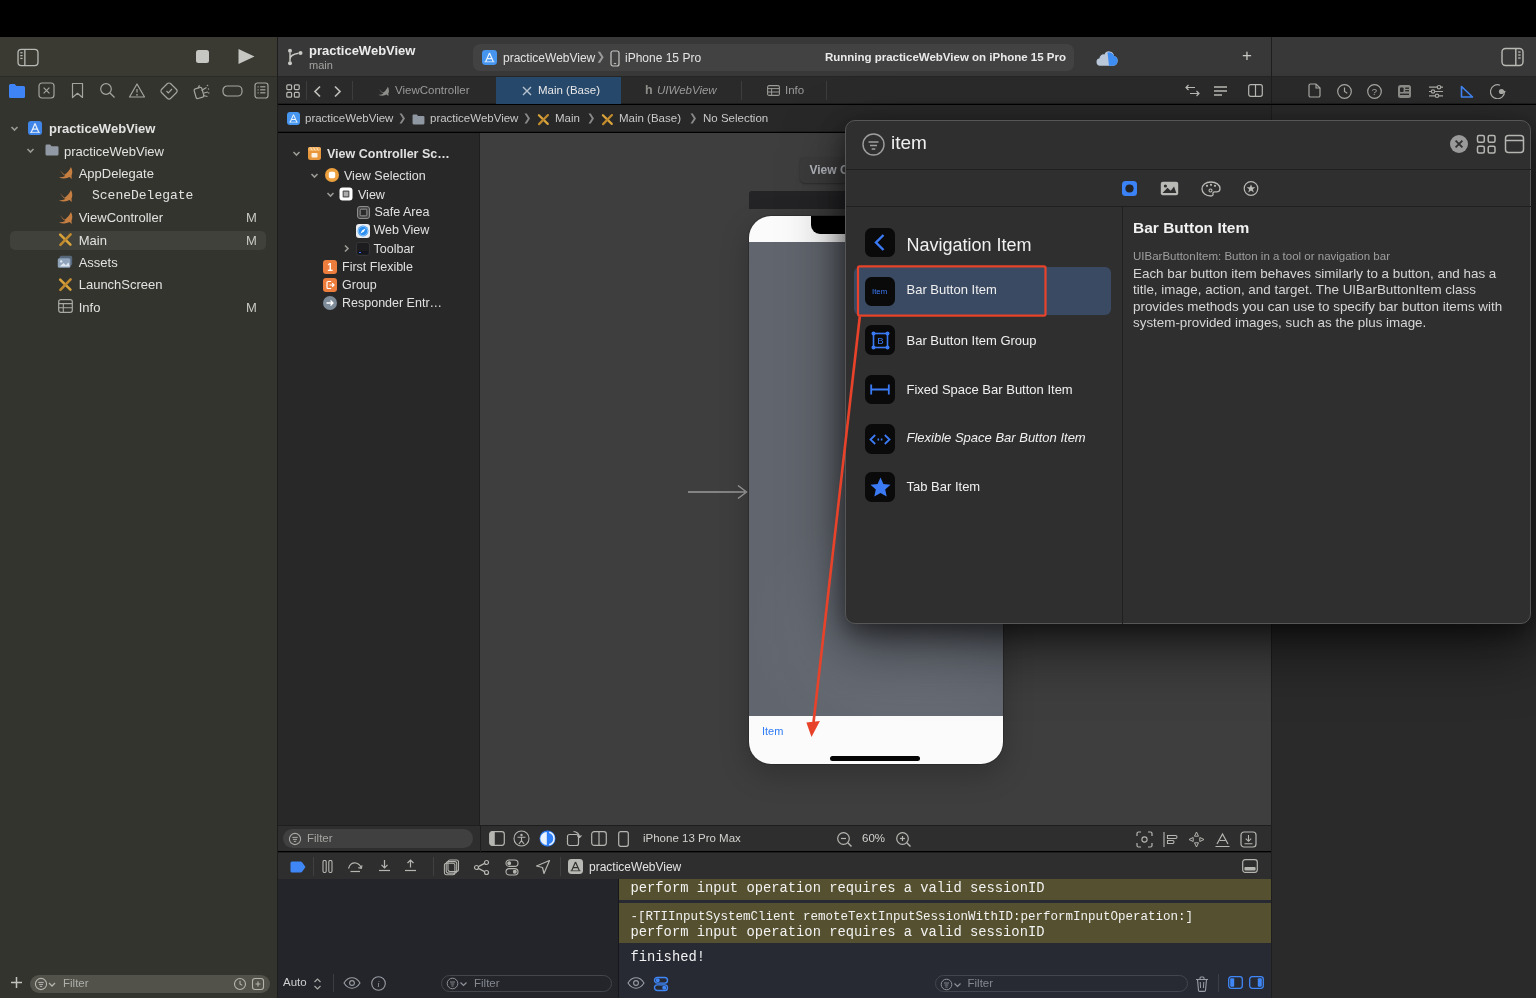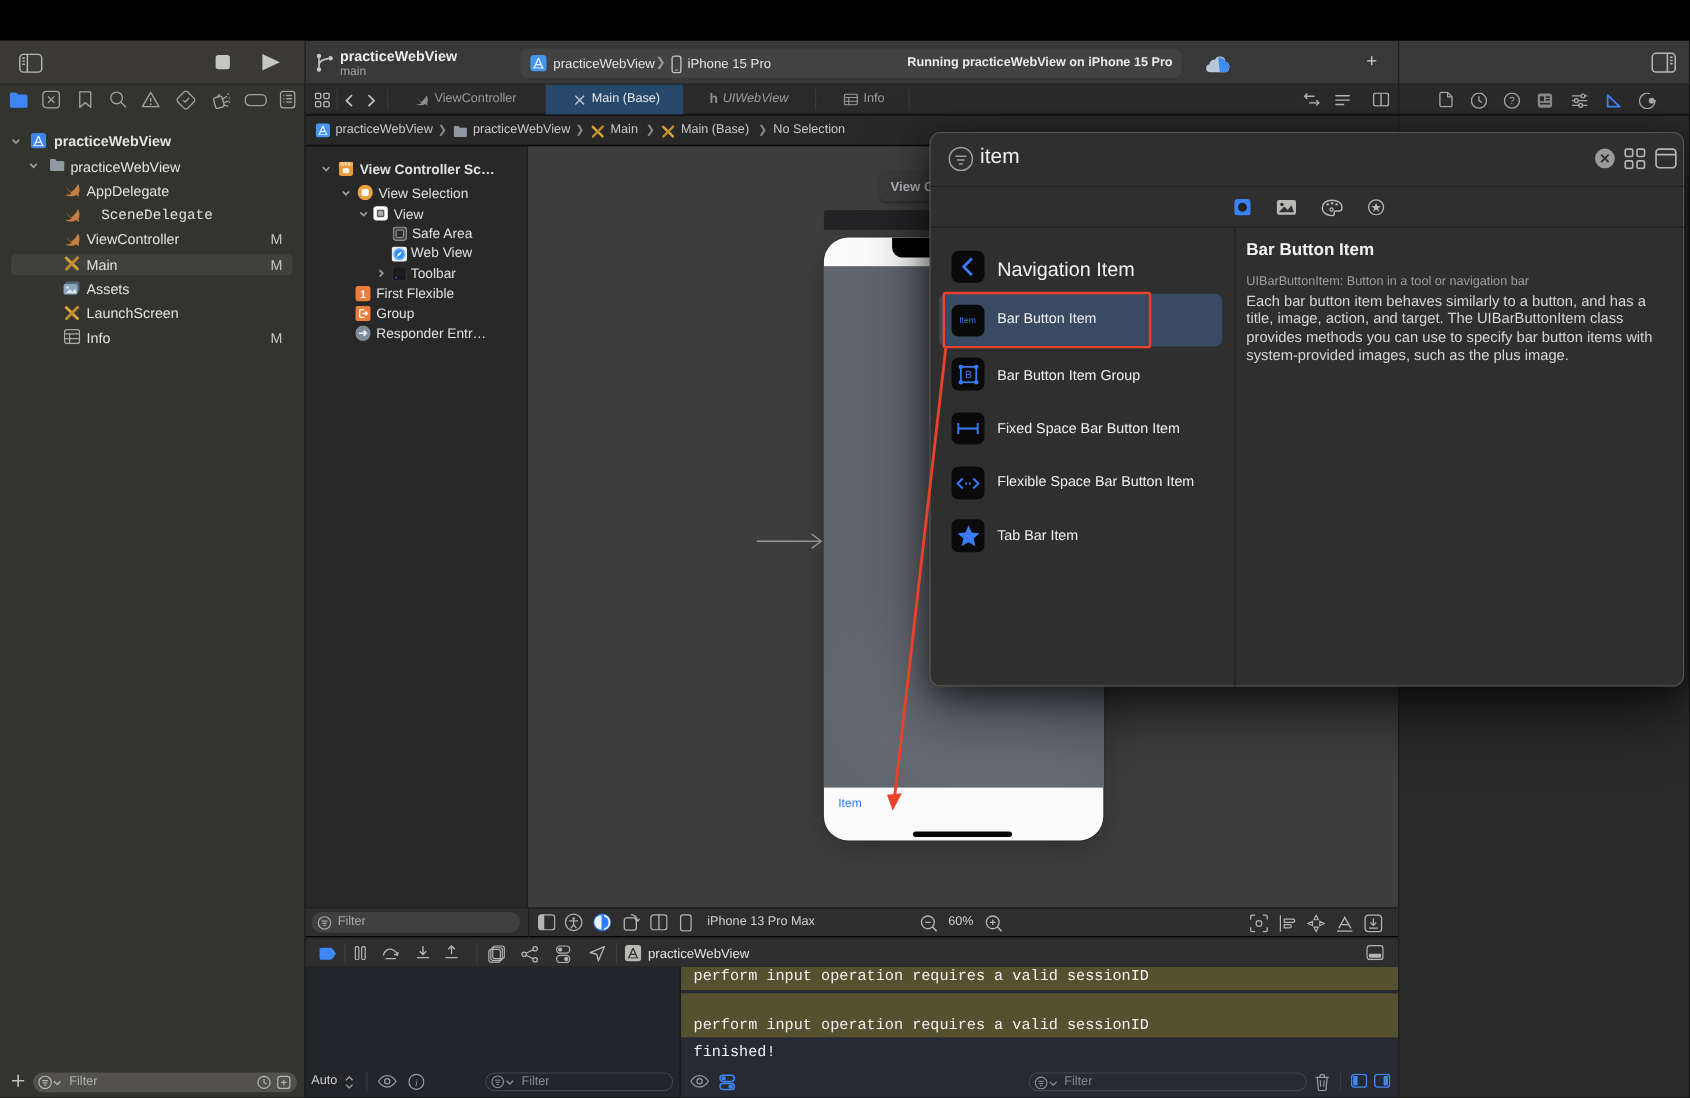--- a/index.html
+++ b/index.html
@@ -506,20 +506,21 @@
           <path d="M4 5 h5 M4.7 7 h3.6 M5.4 9 h2.2" stroke="#8f929a" stroke-width="0.9"></path>
           <path d="M14.5 5.5 l3 3 3-3" stroke="#8f929a" stroke-width="1.2" fill="none"></path>
         </svg>
       <span style="position:absolute;left:32px;top:1.5px;font-size:11.5px;color:#85888f;">Filter</span>
     </div>
   </div>
   <div class="abs" id="console-pane" style="left:618px;top:879px;width:653px;height:119px;background:#272a33;border-left:1px solid #17181c;font-family:'Liberation Mono',monospace;font-size:13.8px;color:#f2f2f2;">
     <div class="abs" style="left:0;top:0;width:653px;height:21px;background:#55502f;"></div>
     <div class="abs" style="left:0;top:24px;width:653px;height:39.5px;background:#55502f;"></div>
     <span class="abs" style="left:11.5px;top:1.5px;">perform input operation requires a valid sessionID</span>
+    <span class="abs" style="left:11.5px;top:30.5px;font-size:12.5px;">-[RTIInputSystemClient remoteTextInputSessionWithID:performInputOperation:]</span>
     <span class="abs" style="left:11.5px;top:46px;">perform input operation requires a valid sessionID</span>
     <span class="abs" style="left:11.5px;top:71px;">finished!</span>
     <svg class="abs" style="left:8px;top:98px;" width="18" height="12" viewBox="0 0 18 12">
         <path d="M1 6 C3.5 2 6 0.8 9 0.8 C12 0.8 14.5 2 17 6 C14.5 10 12 11.2 9 11.2 C6 11.2 3.5 10 1 6 Z" stroke="#9a9da4" stroke-width="1.1" fill="none"></path>
         <circle cx="9" cy="6" r="2.4" stroke="#9a9da4" stroke-width="1.1" fill="none"></circle>
       </svg>
     <svg class="abs" style="left:34px;top:96.5px;" width="16" height="16" viewBox="0 0 16 16">
         <g stroke="#3f86f7" stroke-width="1.4" fill="none">
           <rect x="1.5" y="1.5" width="13" height="5.6" rx="2.8"></rect>
           <rect x="1.5" y="8.9" width="13" height="5.6" rx="2.8"></rect>
@@ -673,21 +674,21 @@
           <path d="M1.2 0.5 V10.5 M18.8 0.5 V10.5 M1.2 5.5 H18.8" stroke="#3b7af5" stroke-width="1.8" fill="none"></path>
         </svg>
     </div>
     <span class="abs" style="left:60.5px;top:260.5px;font-size:13px;color:#f0f0f0;text-align:right;">Fixed Space Bar Button Item</span>
     <div class="abs" style="left:19px;top:303.2px;width:29.5px;height:29.5px;background:#0a0a0b;border-radius:6.5px;">
       <svg class="abs" style="left:4px;top:9.5px;" width="22" height="11" viewBox="0 0 22 11">
           <path d="M6.2 1 L1.5 5.5 L6.2 10 M15.8 1 L20.5 5.5 L15.8 10" stroke="#3b7af5" stroke-width="1.8" fill="none"></path>
           <path d="M8.5 5.5 h1.6 M11.8 5.5 h1.6" stroke="#3b7af5" stroke-width="1.8"></path>
         </svg>
     </div>
-    <span class="abs" style="left:60.5px;top:309px;font-size:13px;color:#f0f0f0;">Flexible Space Bar Button Item</span>
+    <span class="abs" style="left:60.5px;top:309px;font-size:13px;color:#f0f0f0;font-style:italic;">Flexible Space Bar Button Item</span>
     <div class="abs" style="left:19px;top:351.1px;width:29.5px;height:29.5px;background:#0a0a0b;border-radius:6.5px;">
       <svg class="abs" style="left:3.5px;top:4px;" width="23" height="22" viewBox="0 0 23 22">
           <path d="M11.5 1.5 L14.4 8.1 L21.5 8.8 L16.2 13.6 L17.7 20.6 L11.5 17 L5.3 20.6 L6.8 13.6 L1.5 8.8 L8.6 8.1 Z" fill="#3b7af5"></path>
         </svg>
     </div>
     <span class="abs" style="left:60.5px;top:357.5px;font-size:13px;color:#f0f0f0;">Tab Bar Item</span>
 
     <span class="abs" style="left:287px;top:97.5px;font-size:15.5px;font-weight:700;color:#f2f2f2;">Bar Button Item</span>
     <span class="abs" style="left:287px;top:116.5px;font-size:11.5px;color:#9e9e9e;margin-top:12px;">UIBarButtonItem: Button in a tool or navigation bar</span>
     <div class="abs" style="left:287px;top:144.5px;width:405px;font-size:13.4px;line-height:16.6px;color:#d6d6d6;">Each bar button item behaves similarly to a button, and has a<br>title, image, action, and target. The UIBarButtonItem class<br>provides methods you can use to specify bar button items with<br>system-provided images, such as the plus image.</div>

